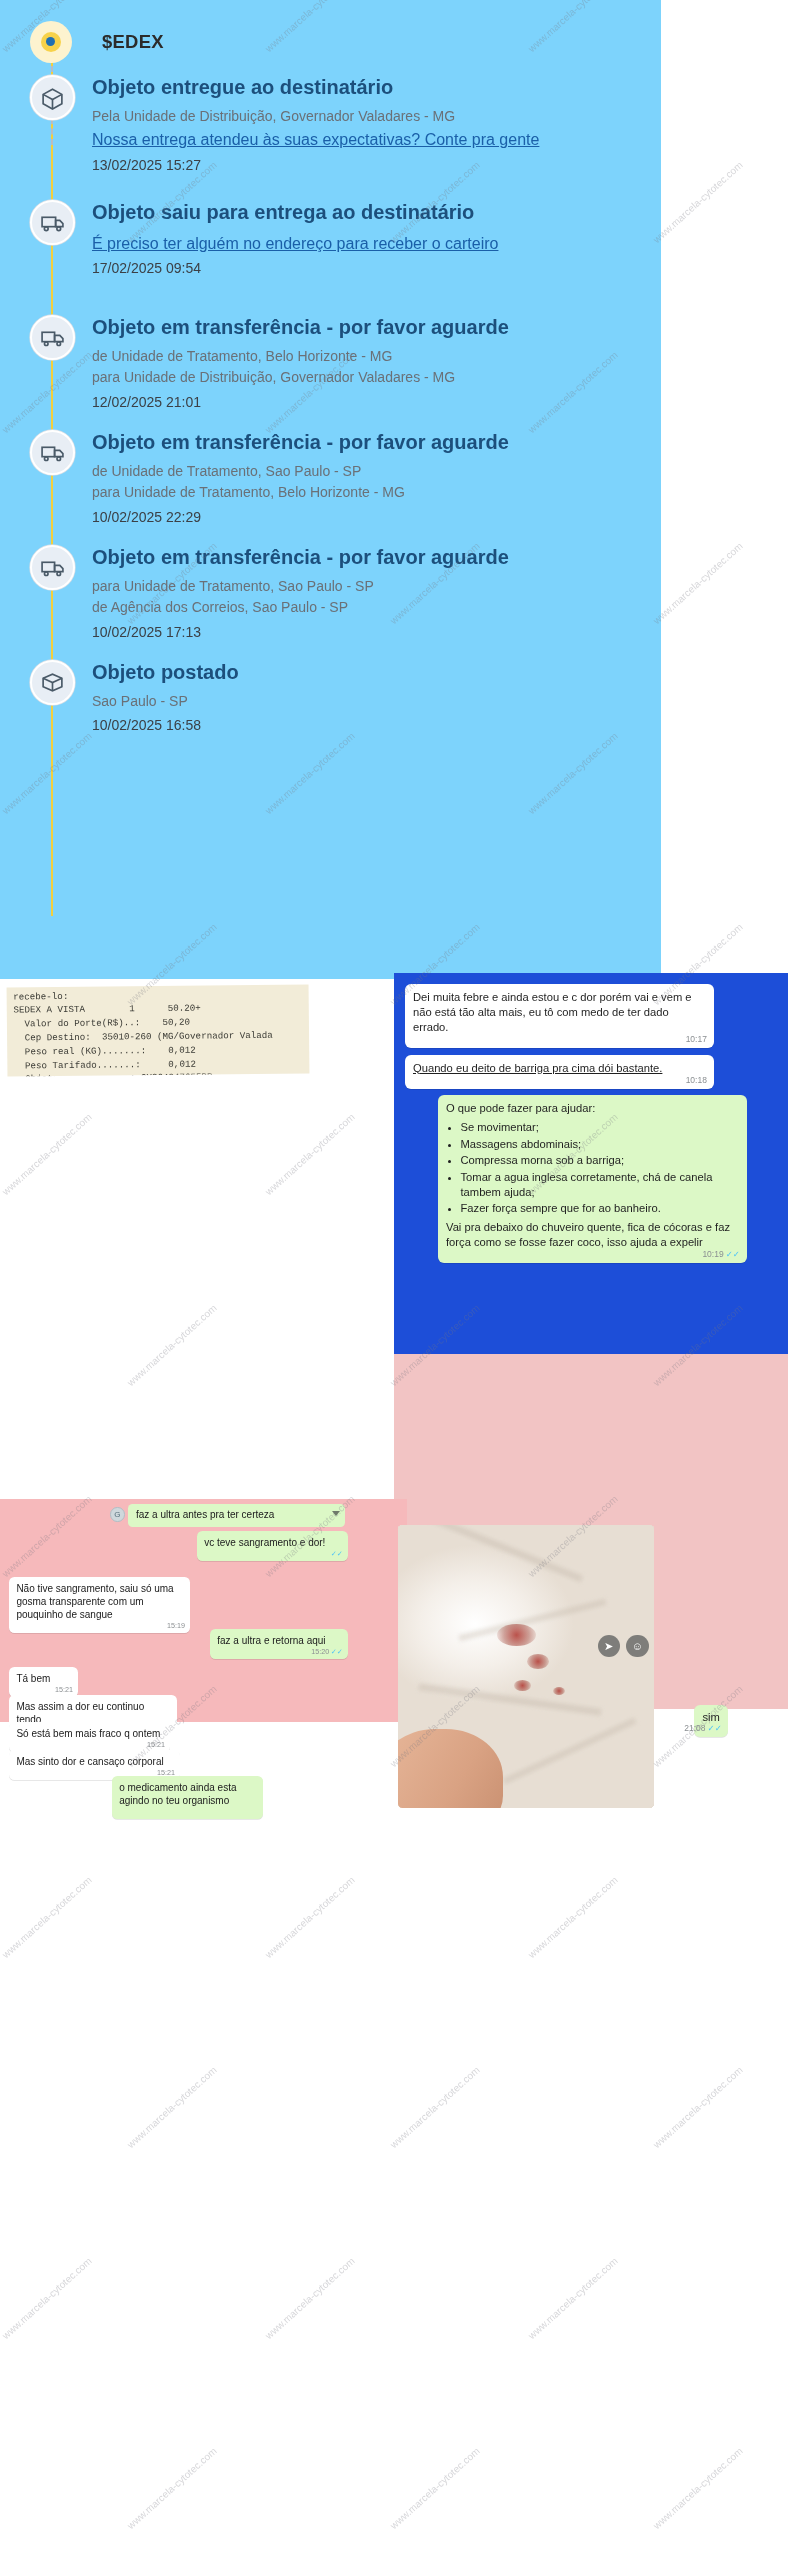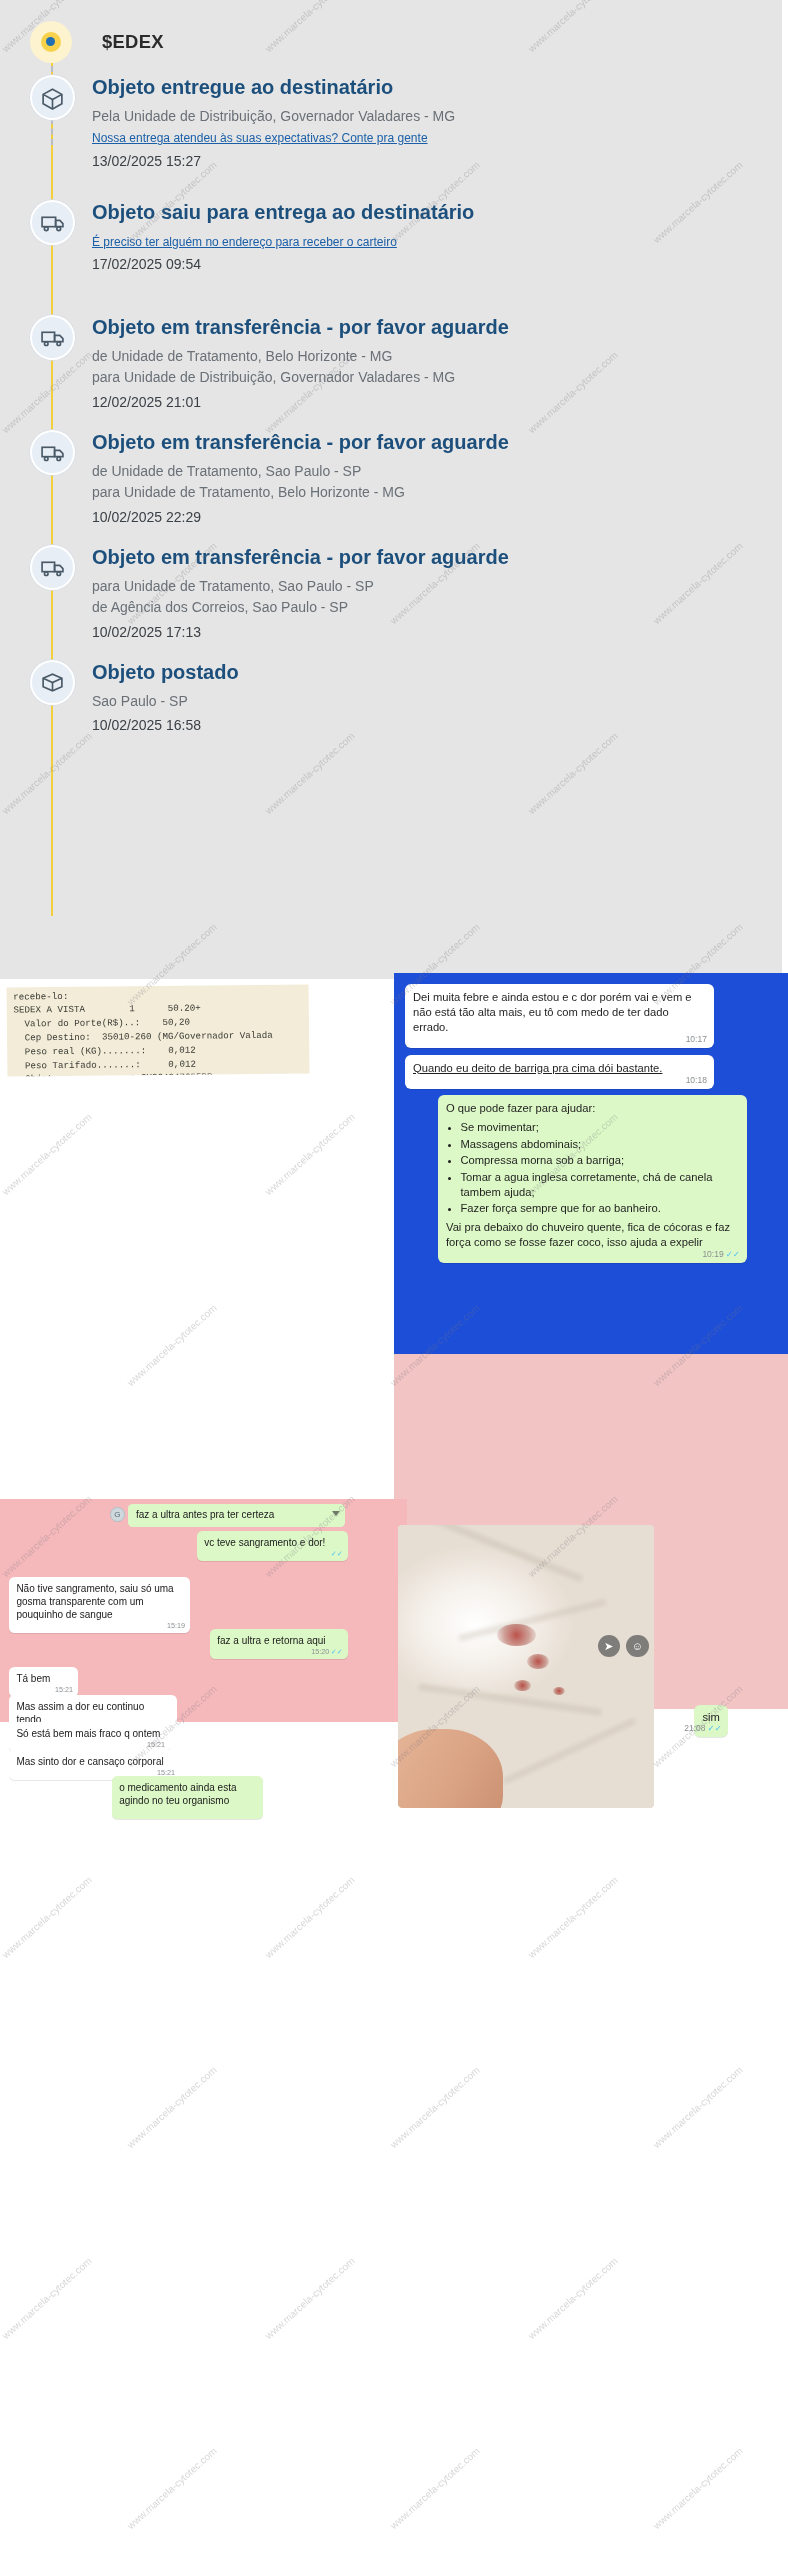--- a/index.html
+++ b/index.html
@@ -22,22 +22,22 @@
     color:rgba(120,120,130,0.30);
     font-size:10px;
     font-family:"Liberation Sans", sans-serif;
     white-space:nowrap;
     transform:rotate(-42deg);
     transform-origin:left top;
   }
 
   
   #tracking {
-    position:absolute; left:0; top:0; width:782px; height:979px;
-    background:#e5e5e5;
+    position:absolute; left:0; top:0; width:661px; height:979px;
+    background:#7dd3fc;
     z-index:10;
   }
   .track-inner { position:relative; padding:13px 0 0 0; }
 
   .rail {
     position:absolute; left:51px; top:62px; width:2px; height:854px;
     background:#f3cf3d;
   }
   .rail-dash {
     position:absolute; left:51px; top:66px; width:0; height:79px;
@@ -76,21 +76,21 @@
   }
 
   .tev-title {
     font-size:20px; font-weight:bold; color:#1c4f7c;
     margin:0 0 6.6px 0; line-height:1.2;
   }
   .tev-line {
     font-size:14px; color:#6a7077; line-height:1.45; margin:1.3px 0;
   }
   .tev-link {
-    display:inline-block; font-size:12px; color:#1a5fa8;
+    display:inline-block; font-size:16px; color:#1a5fa8;
     text-decoration:underline; margin:4px 0 1.3px 0;
   }
   .tev-date {
     font-size:14px; color:#3b4046; margin-top:6.6px;
   }
 
   
   #collage {
     position:absolute; left:0; top:973px; width:671px; height:749px;
     z-index:12;

